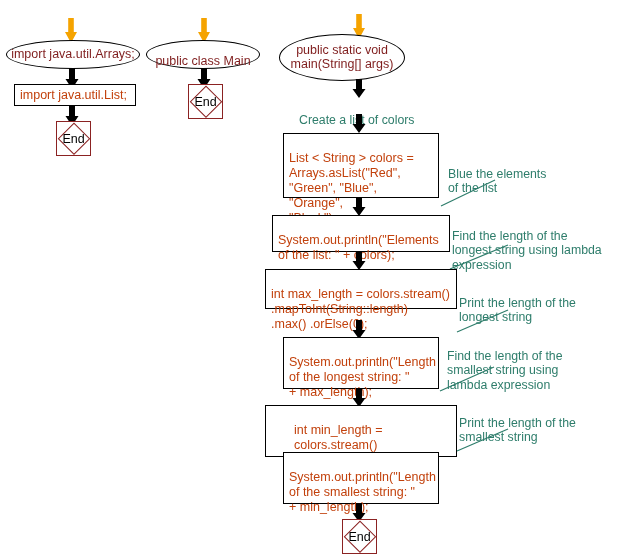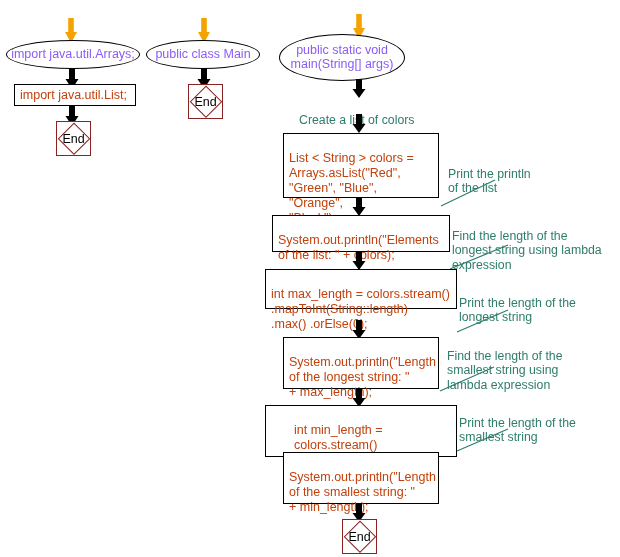--- a/index.html
+++ b/index.html
@@ -24,21 +24,21 @@
   
   .ellipse {
     border: 1.4px solid #000000;
     border-radius: 50%;
     background: #ffffff;
     display: flex;
     align-items: center;
     justify-content: center;
     text-align: center;
     font-size: 12.5px;
-    color: #8b5cf6;
+    color: #7f1d1d;
     line-height: 13.5px;
     white-space: pre-line;
   }
   
   .rect {
     border: 1.3px solid #000000;
     background: #ffffff;
     font-size: 12.5px;
     color: #c2410c;
     line-height: 15px;
@@ -122,21 +122,21 @@
     <span class="diamond"></span>
     <span class="endlabel">End</span>
   </div>
 
   <div class="arrow" style="left:195px; top:18px;">
     <svg width="18" height="26" viewBox="0 0 18 26">
       <polygon points="6.2,0 11.8,0 11.8,14 15,14 9,25 3,14 6.2,14" fill="#f5a300"></polygon>
     </svg>
   </div>
 
-  <div class="node ellipse" style="left:146px; top:40px; width:114px; height:29px;">
+  <div class="node ellipse" style="left:146px; top:40px; width:114px; height:29px;align-items:flex-end;">
     <span>public class Main</span>
   </div>
 
   <div class="arrow" style="left:196px; top:68px;">
     <svg width="16" height="22" viewBox="0 0 16 22">
       <polygon points="5,0 11,0 11,11 14.5,11 8,21 1.5,11 5,11" fill="#000000"></polygon>
     </svg>
   </div>
 
   <div class="endmark" style="left:188px; top:84px; width:33px; height:33px;">
@@ -175,21 +175,21 @@
     <span>List &lt; String &gt; colors =
 Arrays.asList("Red",
 "Green", "Blue", "Orange",
 "Black");</span>
   </div>
 
   <svg class="node" style="left:439px; top:178px; width:58px; height:30px;">
     <line x1="2" y1="28" x2="56" y2="2" stroke="#2e7d6b" stroke-width="1.2"></line>
   </svg>
   <div class="note" style="left:448px; top:152px; width:160px;">
-    <span>Print the println
+    <span>Blue the elements
 of the list</span>
   </div>
 
   <div class="arrow" style="left:351px; top:197px;">
     <svg width="16" height="20" viewBox="0 0 16 20">
       <polygon points="5,0 11,0 11,10 14.5,10 8,19 1.5,10 5,10" fill="#000000"></polygon>
     </svg>
   </div>
 
   <div class="node rect" style="left:272px; top:215px; width:178px; height:37px;">

